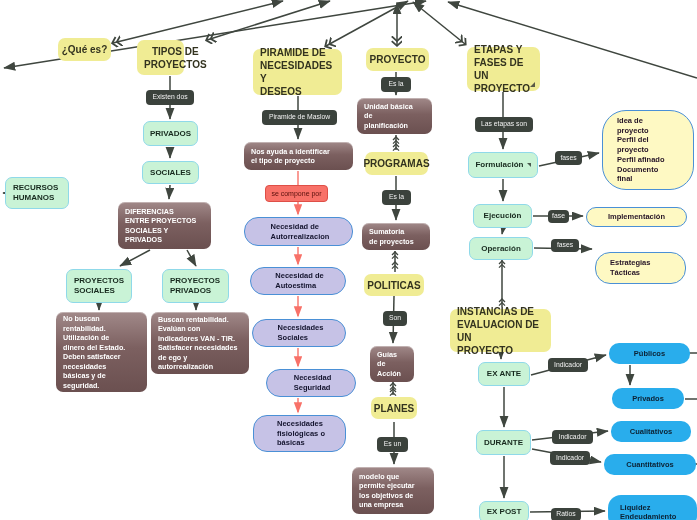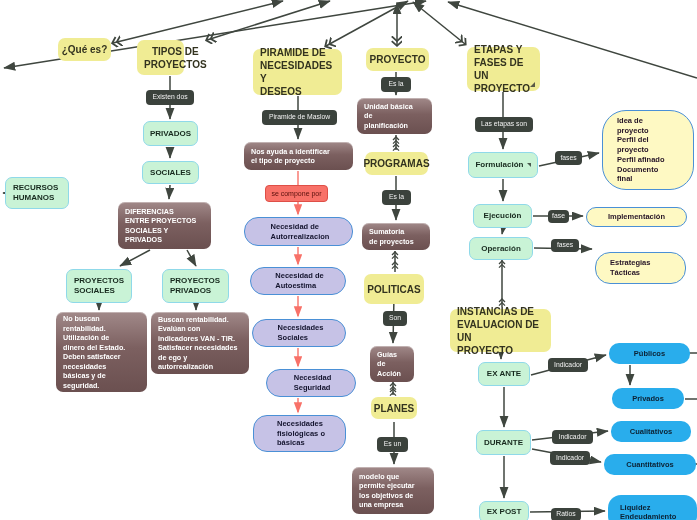--- a/index.html
+++ b/index.html
@@ -129,21 +129,21 @@
     </div>
   <div class="n c-yellow lft" style="left:467px;top:47px;width:73px;height:44px;">
       <span class="t">ETAPAS Y
 FASES DE UN
 PROYECTO</span>
       <span class="corner-tri"></span>
     </div>
   <div class="n c-yellow ctr" style="left:365px;top:152px;width:63px;height:23px;">
       <span class="t">PROGRAMAS</span>
     </div>
-  <div class="n c-yellow ctr" style="left:364px;top:274px;width:60px;height:30px;">
+  <div class="n c-yellow ctr" style="left:364px;top:274px;width:60px;height:22px;">
       <span class="t">POLITICAS</span>
     </div>
   <div class="n c-yellow ctr" style="left:371px;top:397px;width:46px;height:22px;">
       <span class="t">PLANES</span>
     </div>
   <div class="n c-yellow lft" style="left:450px;top:309px;width:101px;height:43px;">
       <span class="t">INSTANCIAS DE
 EVALUACION DE UN
 PROYECTO</span>
     </div>

